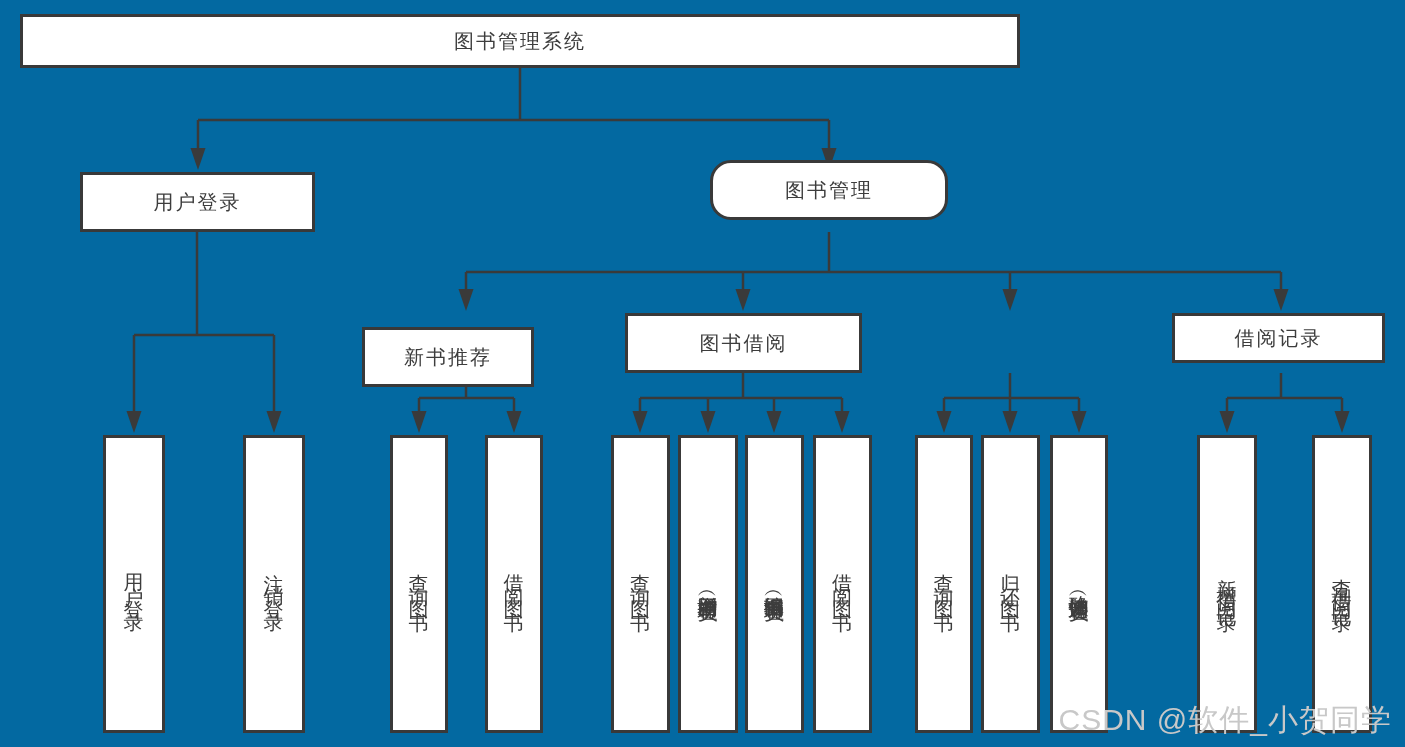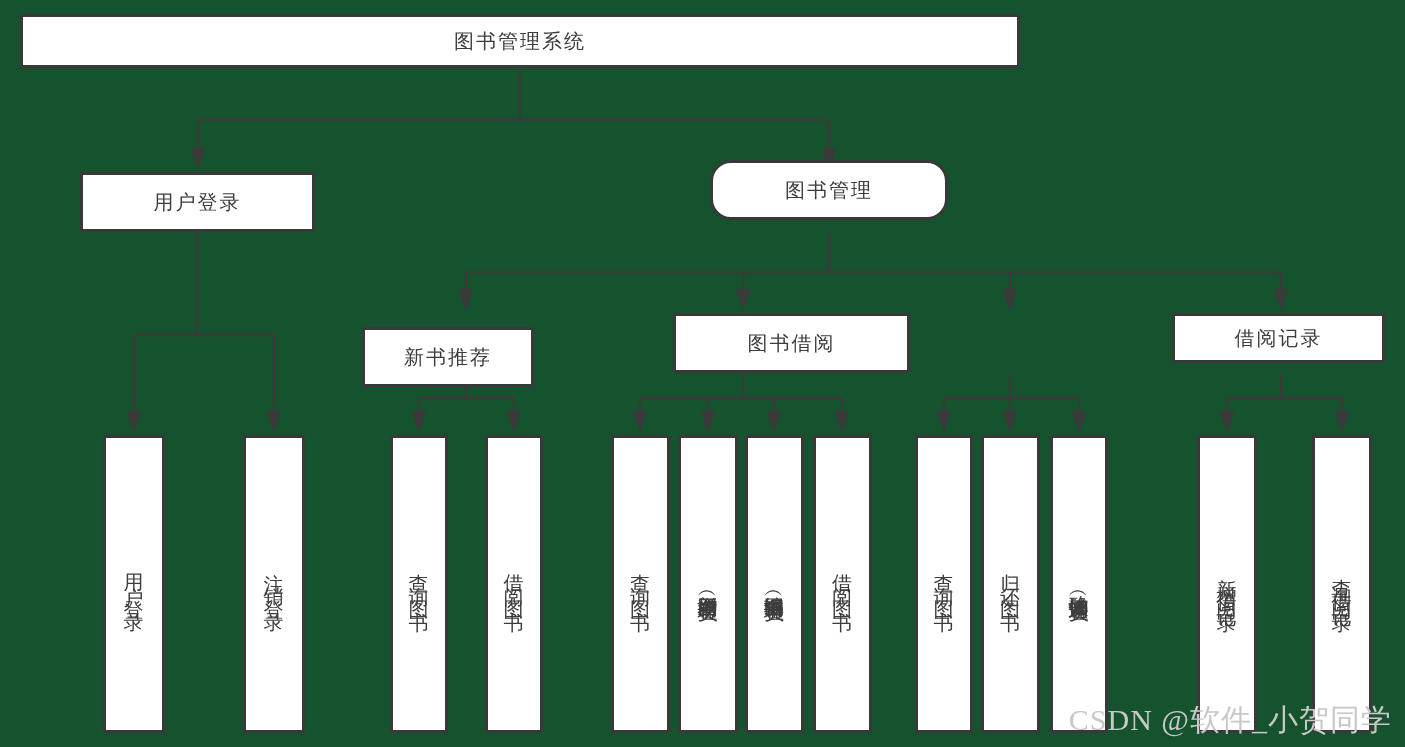--- a/index.html
+++ b/index.html
@@ -4,23 +4,23 @@
 <style>
   html, body {
     margin: 0;
     padding: 0;
     background: #ffffff;
   }
   .canvas {
     position: relative;
     width: 1405px;
     height: 747px;
-    background: #14532d;
+    background: #0369a1;
     overflow: hidden;
-    font-family: Liberation Serif, serif;
+    font-family: Liberation Sans, sans-serif;
   }
   .connectors {
     position: absolute;
     left: 0; top: 0;
     width: 1405px; height: 747px;
   }
   .connectors line {
     stroke: #3a3a3a;
     stroke-width: 2.5;
   }
@@ -127,21 +127,21 @@
     <path d="M1219.5 411 L1234.5 411 L1227 433 Z"></path>
     <path d="M1334.5 411 L1349.5 411 L1342 433 Z"></path>
   </svg>
 
   <div class="box h-box" style="left:20px; top:14px; width:1000px; height:54px;">图书管理系统</div>
 
   <div class="box h-box" style="left:80px; top:172px; width:235px; height:60px;">用户登录</div>
   <div class="box h-box" style="left:710px; top:160px; width:238px; height:60px;border-radius:21px;">图书管理</div>
 
   <div class="box h-box" style="left:362px; top:327px; width:172px; height:60px;">新书推荐</div>
-  <div class="box h-box" style="left:625px; top:313px; width:237px; height:60px;margin-left:48px;">图书借阅</div>
+  <div class="box h-box" style="left:625px; top:313px; width:237px; height:60px;">图书借阅</div>
   <div class="box h-box" style="left:1172px; top:313px; width:213px; height:50px;">借阅记录</div>
 
   <div class="box v-box vs" style="left:103px; top:435px; width:62px; height:298px;">用户登录</div>
   <div class="box v-box vs" style="left:243px; top:435px; width:62px; height:298px;">注销登录</div>
 
   <div class="box v-box vs" style="left:390px; top:435px; width:58px; height:298px;">查询图书</div>
   <div class="box v-box vs" style="left:485px; top:435px; width:58px; height:298px;">借阅图书</div>
 
   <div class="box v-box vs" style="left:611px; top:435px; width:59px; height:298px;">查询图书</div>
   <div class="box v-box vl" style="left:678px; top:435px; width:60px; height:298px;">新增图书（管理员）</div>

